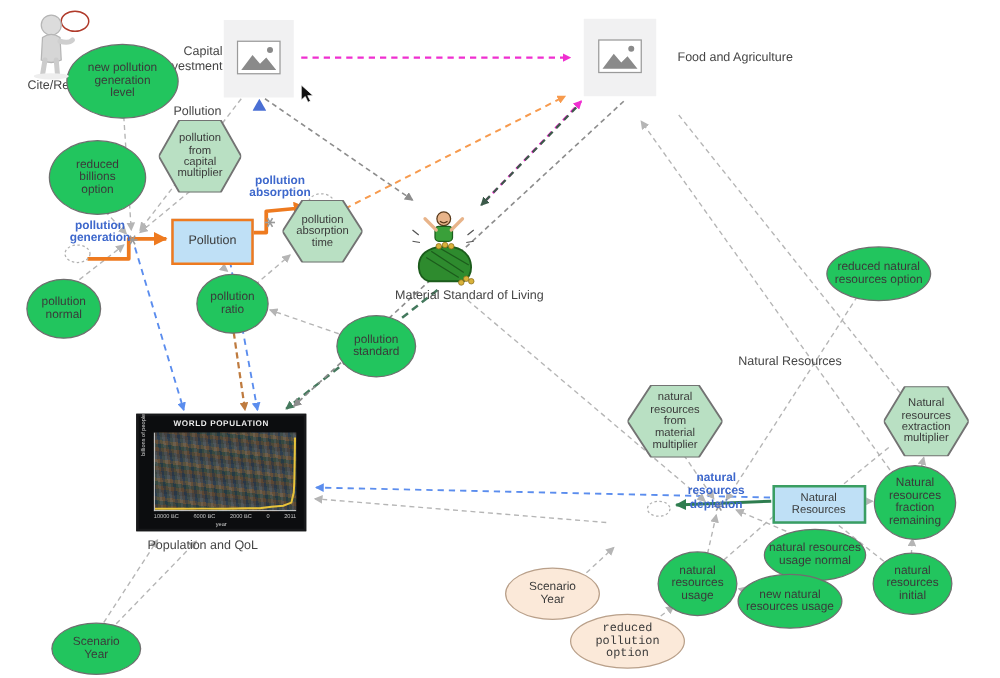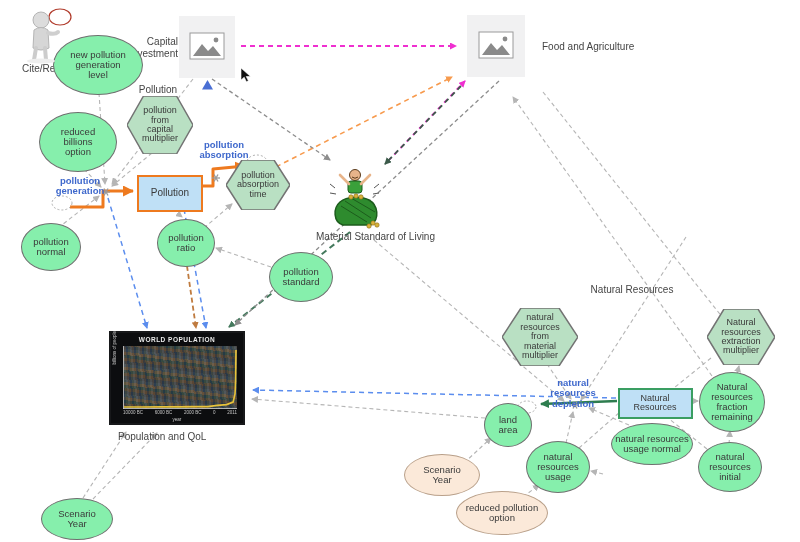--- a/index.html
+++ b/index.html
@@ -6,21 +6,21 @@
   #stage{position:relative;width:800px;height:542px;background:#ffffff;overflow:hidden;
          font-family:"Liberation Sans",sans-serif;}
   #edgelayer{position:absolute;left:0;top:0;z-index:1;}
   .sector-label{position:absolute;z-index:2;color:#454545;font-size:10px;line-height:1.15;
                 white-space:pre-line;}
   .flow-label{position:absolute;z-index:2;color:#3e68cc;font-size:9.5px;line-height:1.1;
               text-align:center;white-space:pre-line;font-weight:bold;}
   .node{position:absolute;z-index:3;display:flex;align-items:center;justify-content:center;
         text-align:center;color:#3a3a3a;}
   .node .lbl{white-space:pre-line;line-height:1.05;position:relative;z-index:2;}
-  .oval{background:#86efac;border:1.4px solid #6f6f6f;border-radius:50%;font-size:9.5px;}
+  .oval{background:#22c55e;border:1.4px solid #6f6f6f;border-radius:50%;font-size:9.5px;}
   .oval.light{background:#fbe9d9;border-color:#b9a08a;}
   .hexnode{font-size:9px;}
   .hexnode svg{position:absolute;left:0;top:0;z-index:1;}
   .stock{font-size:10px;background:#bfe0f6;}
   .stock.orange{border:2.4px solid #ee7a1f;}
   .stock.green{border:2.2px solid #3a9e62;font-size:9px;}
   .pic{background:#f1f1f2;}
   .popimg{position:absolute;z-index:3;background:#0c0d0f;border:2px solid #17181a;
           box-sizing:border-box;}
   .popimg .ptitle{position:absolute;top:3px;left:0;right:0;text-align:center;color:#ececec;
@@ -164,53 +164,57 @@
 normal</span>
     </div>
     <div class="node oval" style="left: 157px; top: 219px; width: 56px; height: 46px;">
       <span class="lbl">pollution
 ratio</span>
     </div>
     <div class="node oval" style="left: 269px; top: 252px; width: 62px; height: 48px;">
       <span class="lbl">pollution
 standard</span>
     </div>
-    <div class="node oval" style="left: 484px; top: 403px; width: 46px; height: 42px;">
-      <span class="lbl">land
-area</span>
-    </div>
     <div class="node oval" style="left: 699px; top: 372px; width: 64px; height: 58px;">
       <span class="lbl">Natural
 resources
 fraction
 remaining</span>
     </div>
     <div class="node oval" style="left: 611px; top: 423px; width: 80px; height: 40px;">
       <span class="lbl">natural resources
 usage normal</span>
     </div>
     <div class="node oval" style="left: 526px; top: 441px; width: 62px; height: 50px;">
       <span class="lbl">natural
 resources
 usage</span>
     </div>
+    <div class="node oval" style="left: 590px; top: 459px; width: 82px; height: 42px;">
+      <span class="lbl">new natural
+resources usage</span>
+    </div>
     <div class="node oval" style="left: 698px; top: 442px; width: 62px; height: 48px;">
       <span class="lbl">natural
 resources
 initial</span>
+    </div>
+    <div class="node oval" style="left: 661px; top: 197px; width: 82px; height: 42px;">
+      <span class="lbl">reduced natural
+resources option</span>
     </div>
     <div class="node oval" style="left: 41px; top: 498px; width: 70px; height: 40px;">
       <span class="lbl">Scenario
 Year</span>
     </div>
     <div class="node oval light" style="left: 404px; top: 454px; width: 74px; height: 40px;">
       <span class="lbl">Scenario
 Year</span>
     </div>
-    <div class="node oval light" style="left: 456px; top: 491px; width: 90px; height: 42px;">
+    <div class="node oval light" style="left: 456px; top: 491px; width: 90px; height: 42px; font-family: Liberation Mono, monospace;">
       <span class="lbl">reduced pollution
 option</span>
     </div>
     <div class="node hexnode" style="left: 127px; top: 96px; width: 66px; height: 58px;">
       <svg width="66" height="58">
         <polygon points="16.5,0 49.5,0 66,29 49.5,58 16.5,58 0,29" fill="#b9e0c3" stroke="#737373" stroke-width="1.5"></polygon>
       </svg>
       <span class="lbl">pollution
 from
 capital

